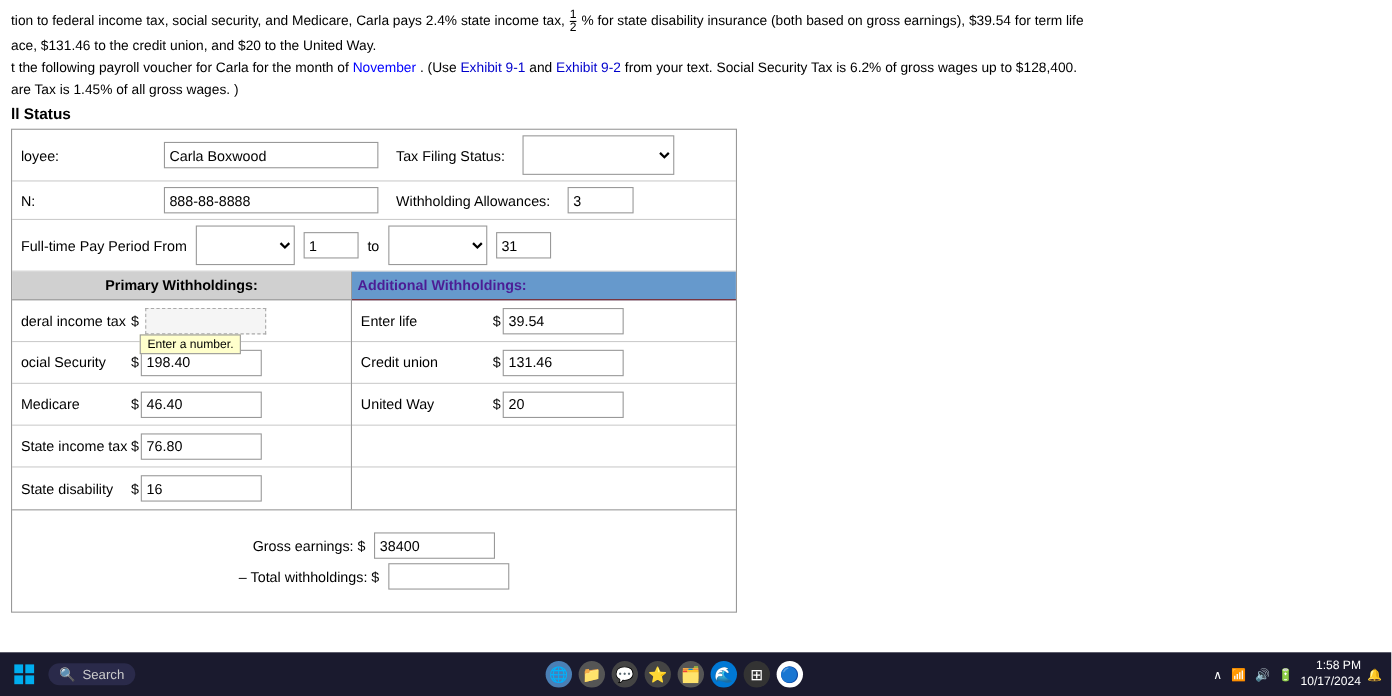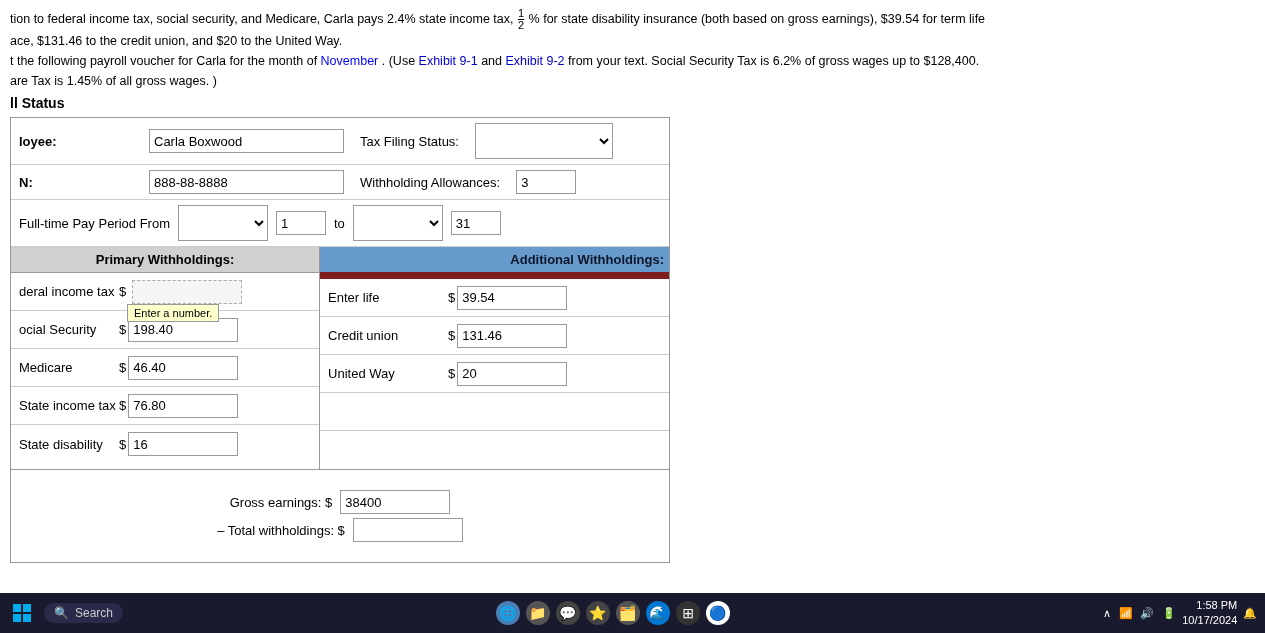--- a/index.html
+++ b/index.html
@@ -46,21 +46,20 @@
       padding: 5px 8px;
     }
 
     .voucher-row:last-child {
       border-bottom: none;
     }
 
     .label-cell {
       min-width: 130px;
       font-size: 13px;
-      font-weight: bold;
     }
 
     .input-field {
       border: 1px solid #999;
       padding: 2px 4px;
       font-size: 13px;
       background: #fff;
       height: 24px;
     }
 
@@ -103,26 +102,26 @@
       background: #d0d0d0;
       font-weight: bold;
       text-align: center;
       padding: 5px;
       font-size: 13px;
       border-bottom: 1px solid #999;
     }
 
     .section-header-blue {
       background: #6699cc;
-      color: #0f172a;
+      color: #4c1d95;
       font-weight: bold;
-      text-align: right;
+      text-align: left;
       padding: 5px;
       font-size: 13px;
-      border-bottom: 7px solid #7f1d1d;
+      border-bottom: 1px solid #7f1d1d;
     }
 
     .withholding-row {
       display: flex;
       align-items: center;
       padding: 5px 8px;
       border-bottom: 1px solid #ccc;
       font-size: 13px;
       min-height: 38px;
     }

